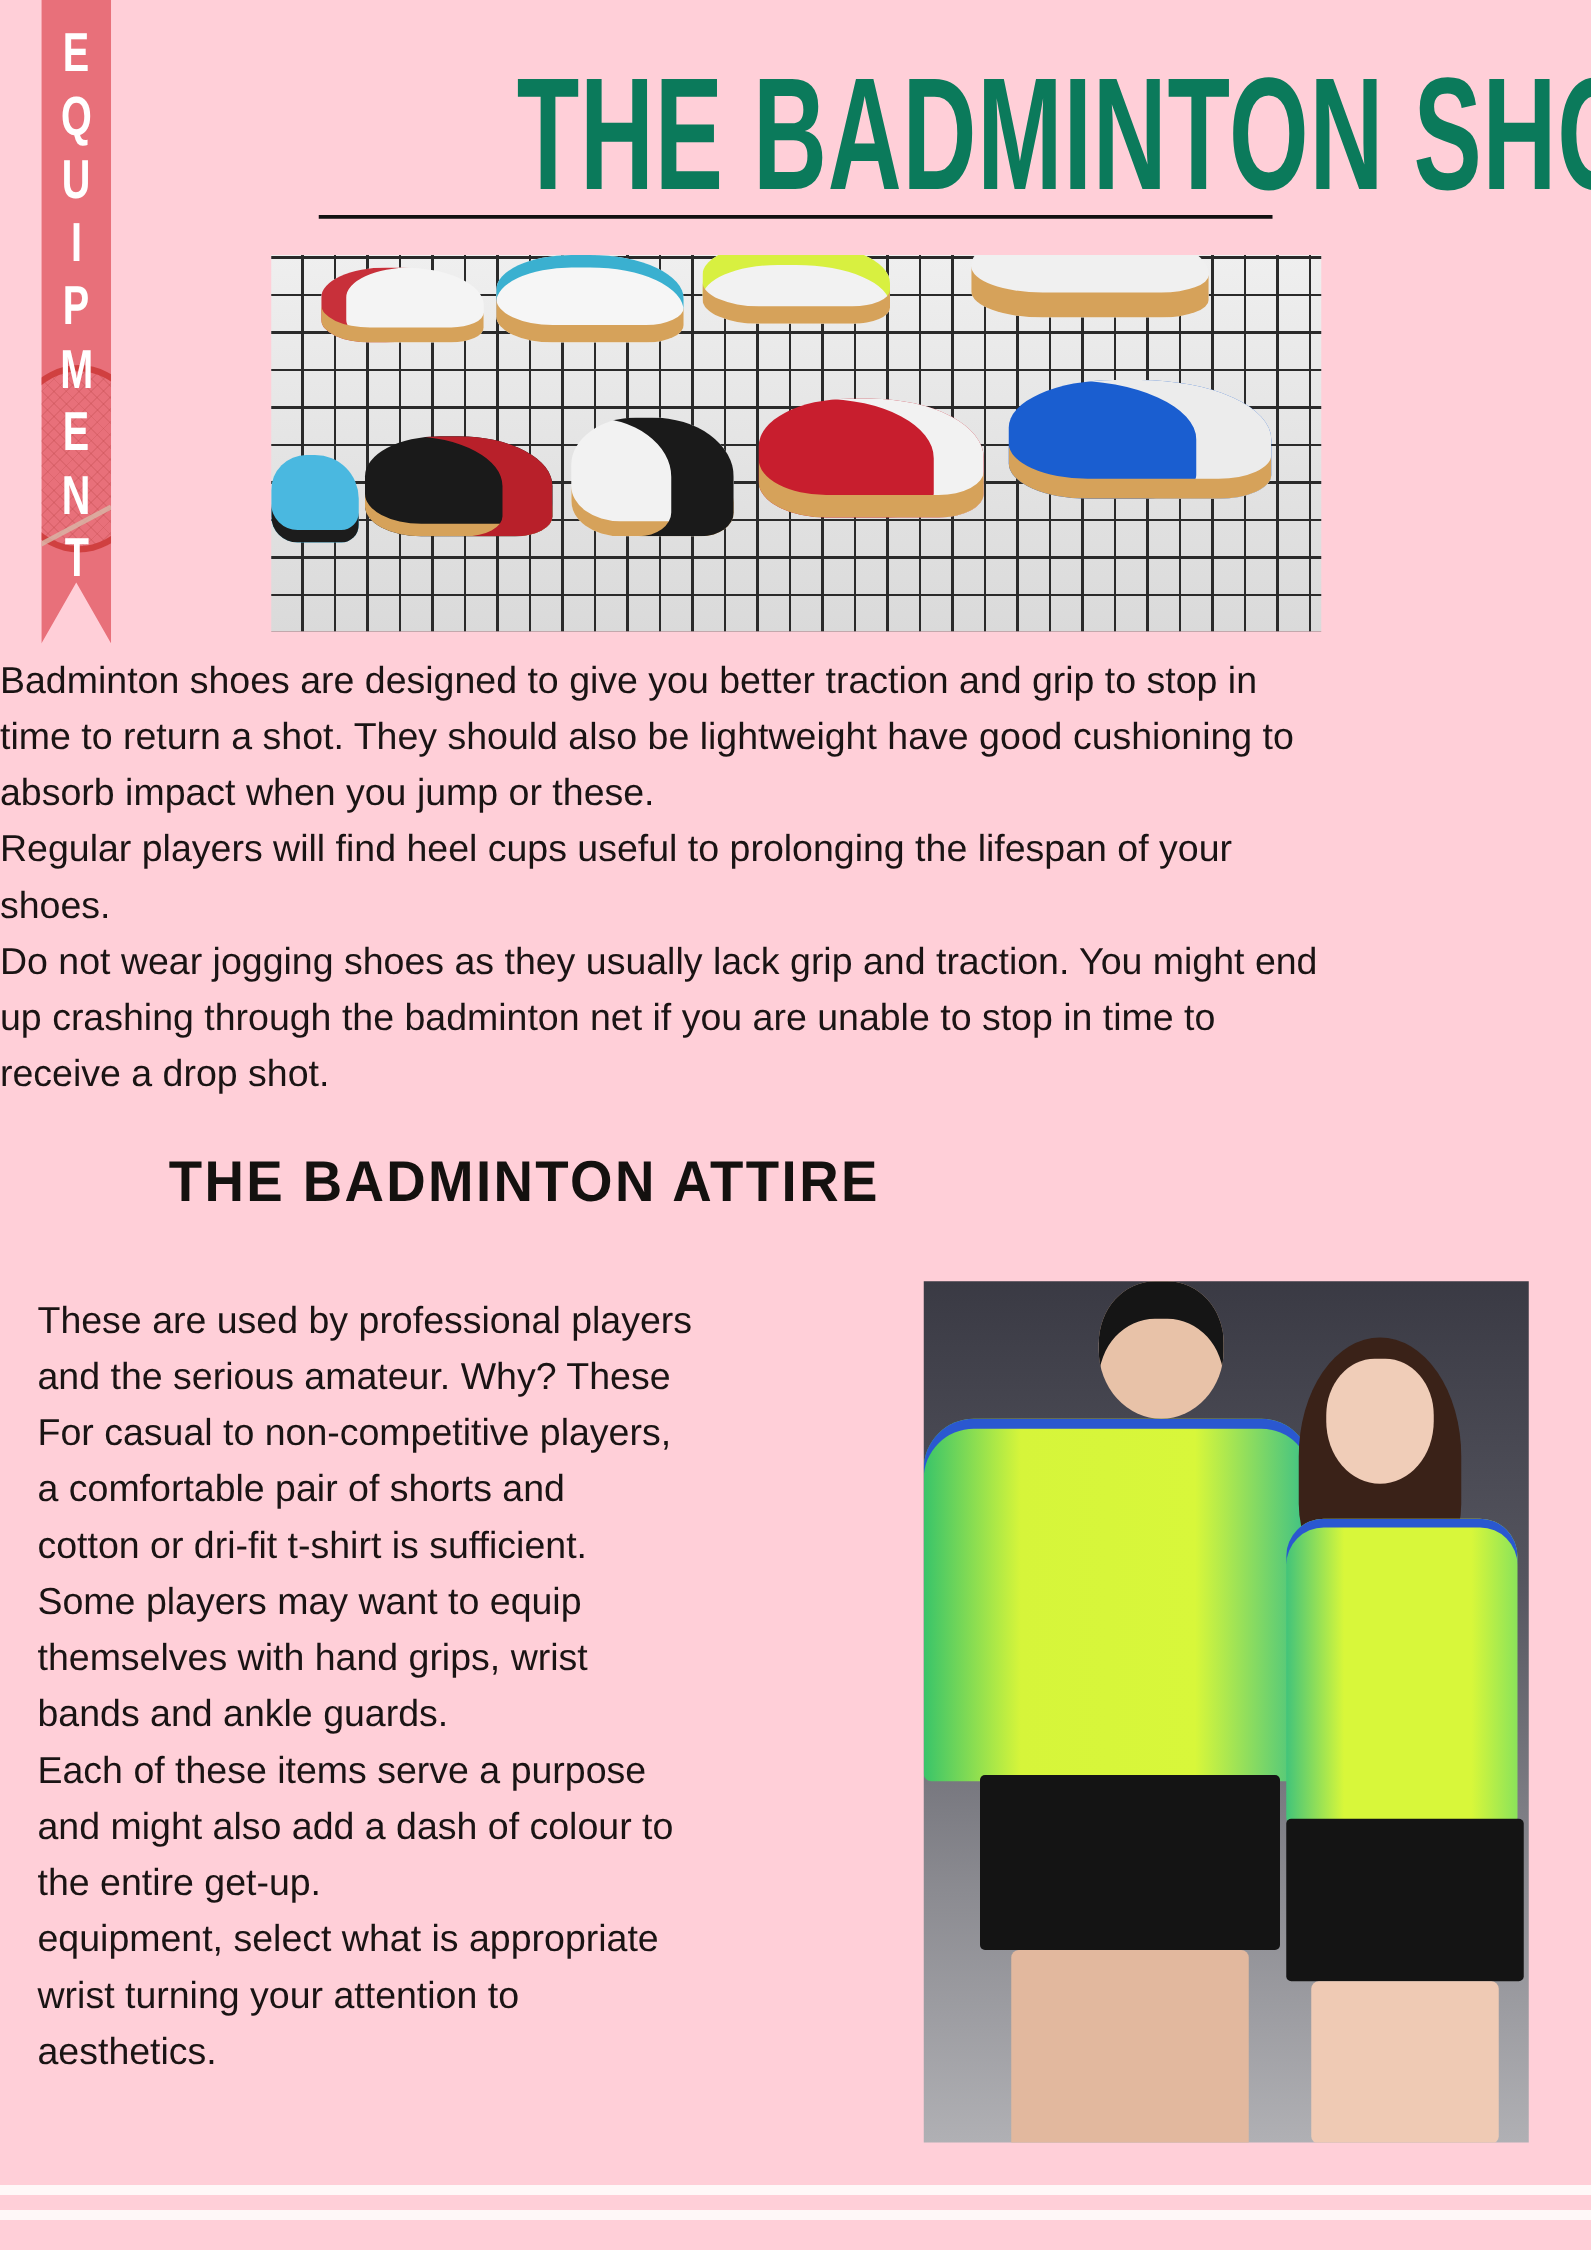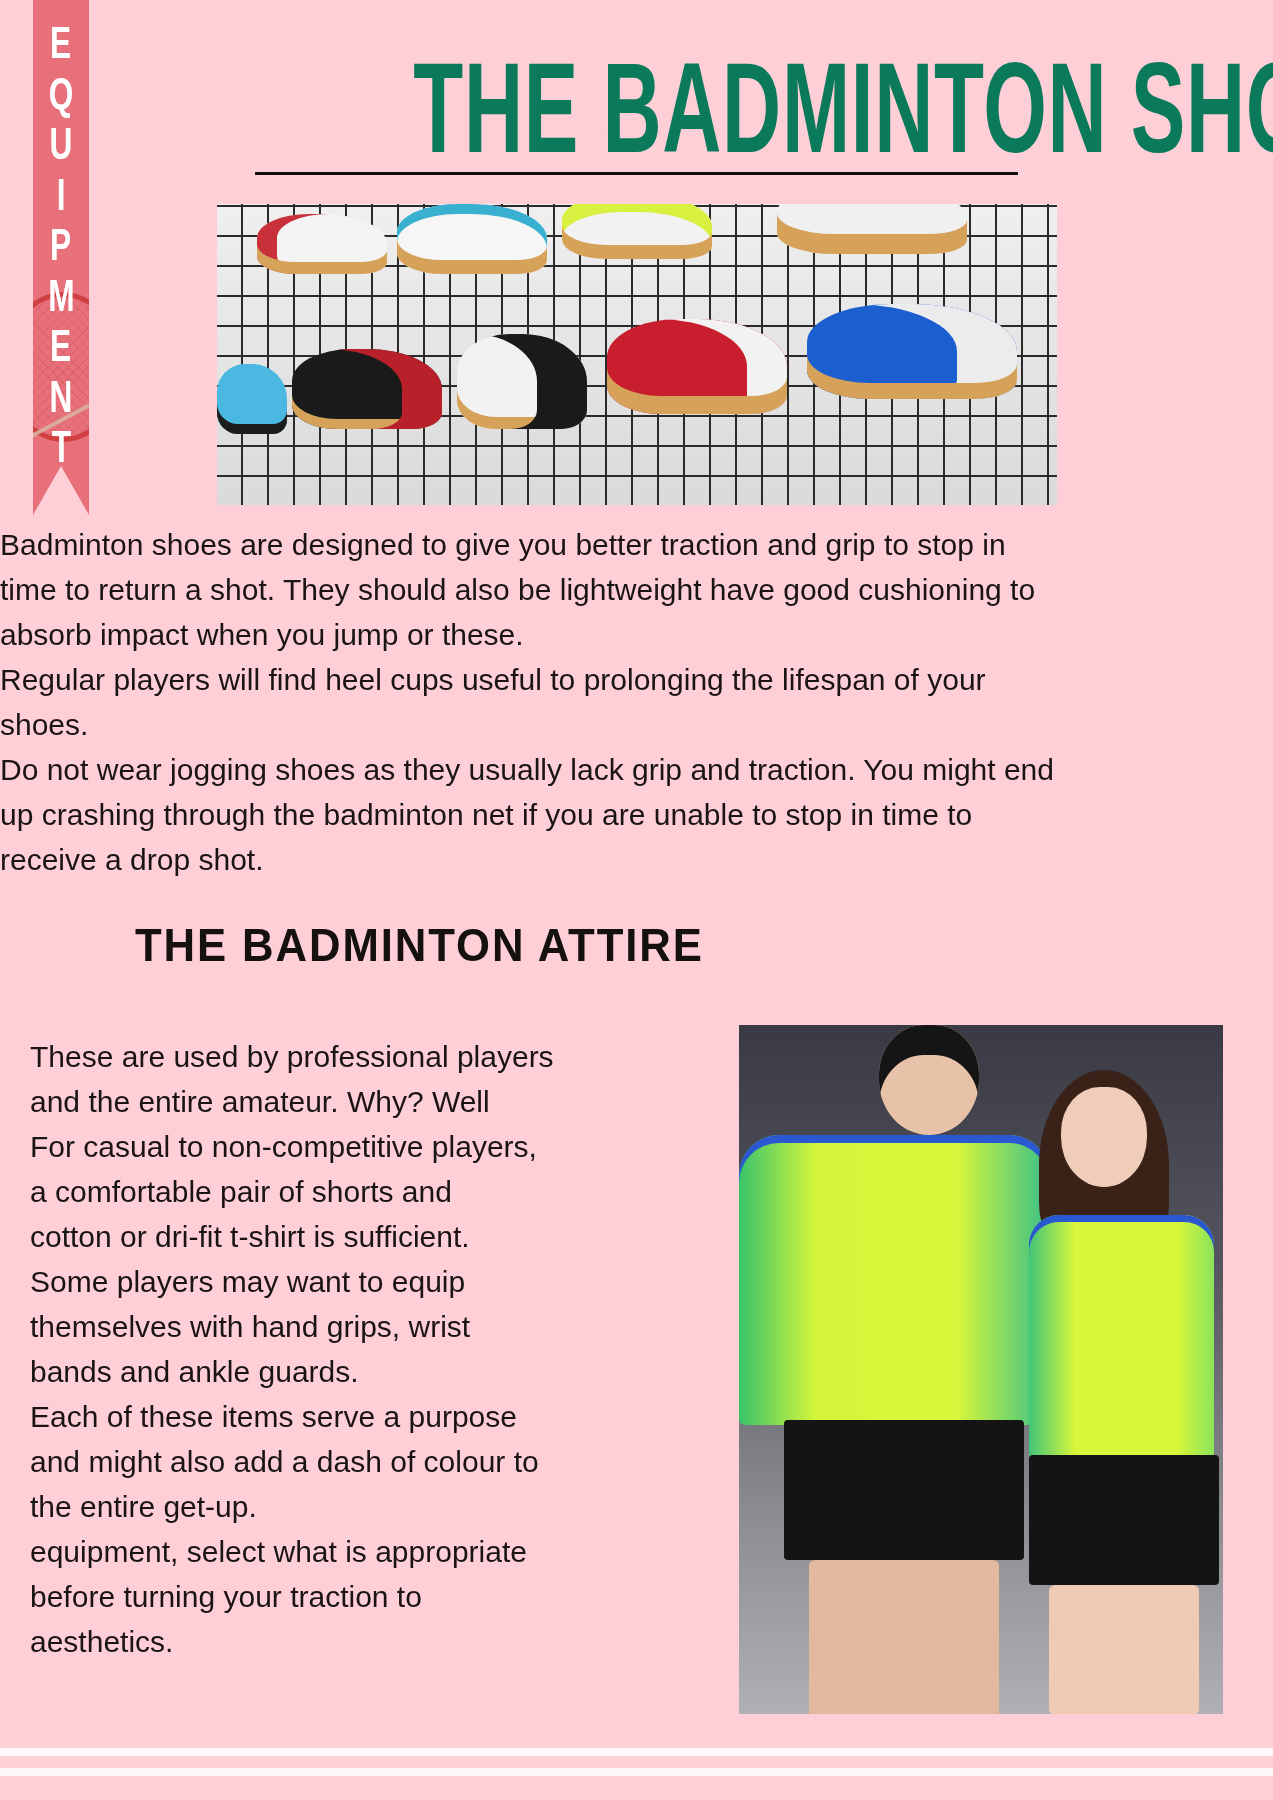--- a/index.html
+++ b/index.html
@@ -126,32 +126,32 @@
   <span class="line">up crashing through the badminton net if you are unable to stop in time to</span>
   <span class="line">receive a drop shot.</span>
 </div>
 
 <h2 class="section-title" style="margin:0">
   <span class="inner">THE BADMINTON ATTIRE</span>
 </h2>
 
 <div class="p2">
   <span class="line">These are used by professional players</span>
-  <span class="line">and the entire amateur. Why? Well</span>
+  <span class="line">and the serious amateur. Why? These</span>
   <span class="line">For casual to non-competitive players,</span>
   <span class="line">a comfortable pair of shorts and</span>
   <span class="line">cotton or dri-fit t-shirt is sufficient.</span>
   <span class="line">Some players may want to equip</span>
   <span class="line">themselves with hand grips, wrist</span>
   <span class="line">bands and ankle guards.</span>
   <span class="line">Each of these items serve a purpose</span>
   <span class="line">and might also add a dash of colour to</span>
   <span class="line">the entire get-up.</span>
   <span class="line">equipment, select what is appropriate</span>
-  <span class="line">before turning your traction to</span>
+  <span class="line">wrist turning your attention to</span>
   <span class="line">aesthetics.</span>
 </div>
 
 <div class="photo attire-photo" title="Man and woman wearing lime green badminton shirts and black shorts">
 
   <div style="position:absolute;left:140px;top:0;width:100px;height:110px;border-radius:45% 45% 50% 50%;background:#e8c2a8;box-shadow: inset 0 30px 0 #151515;"></div>
   <div style="position:absolute;left:0;top:110px;width:310px;height:290px;border-radius:40px 40px 6px 6px;background:linear-gradient(90deg,#39c46a 0%,#d6f53a 25%,#d8f73a 70%,#38bf88 100%);box-shadow: inset 0 8px 0 #2a58d0;"></div>
   <div style="position:absolute;left:45px;top:395px;width:240px;height:140px;background:#141414;border-radius:4px;"></div>
   <div style="position:absolute;left:70px;top:535px;width:190px;height:160px;background:#e2b89e;border-radius:6px;"></div>
 

